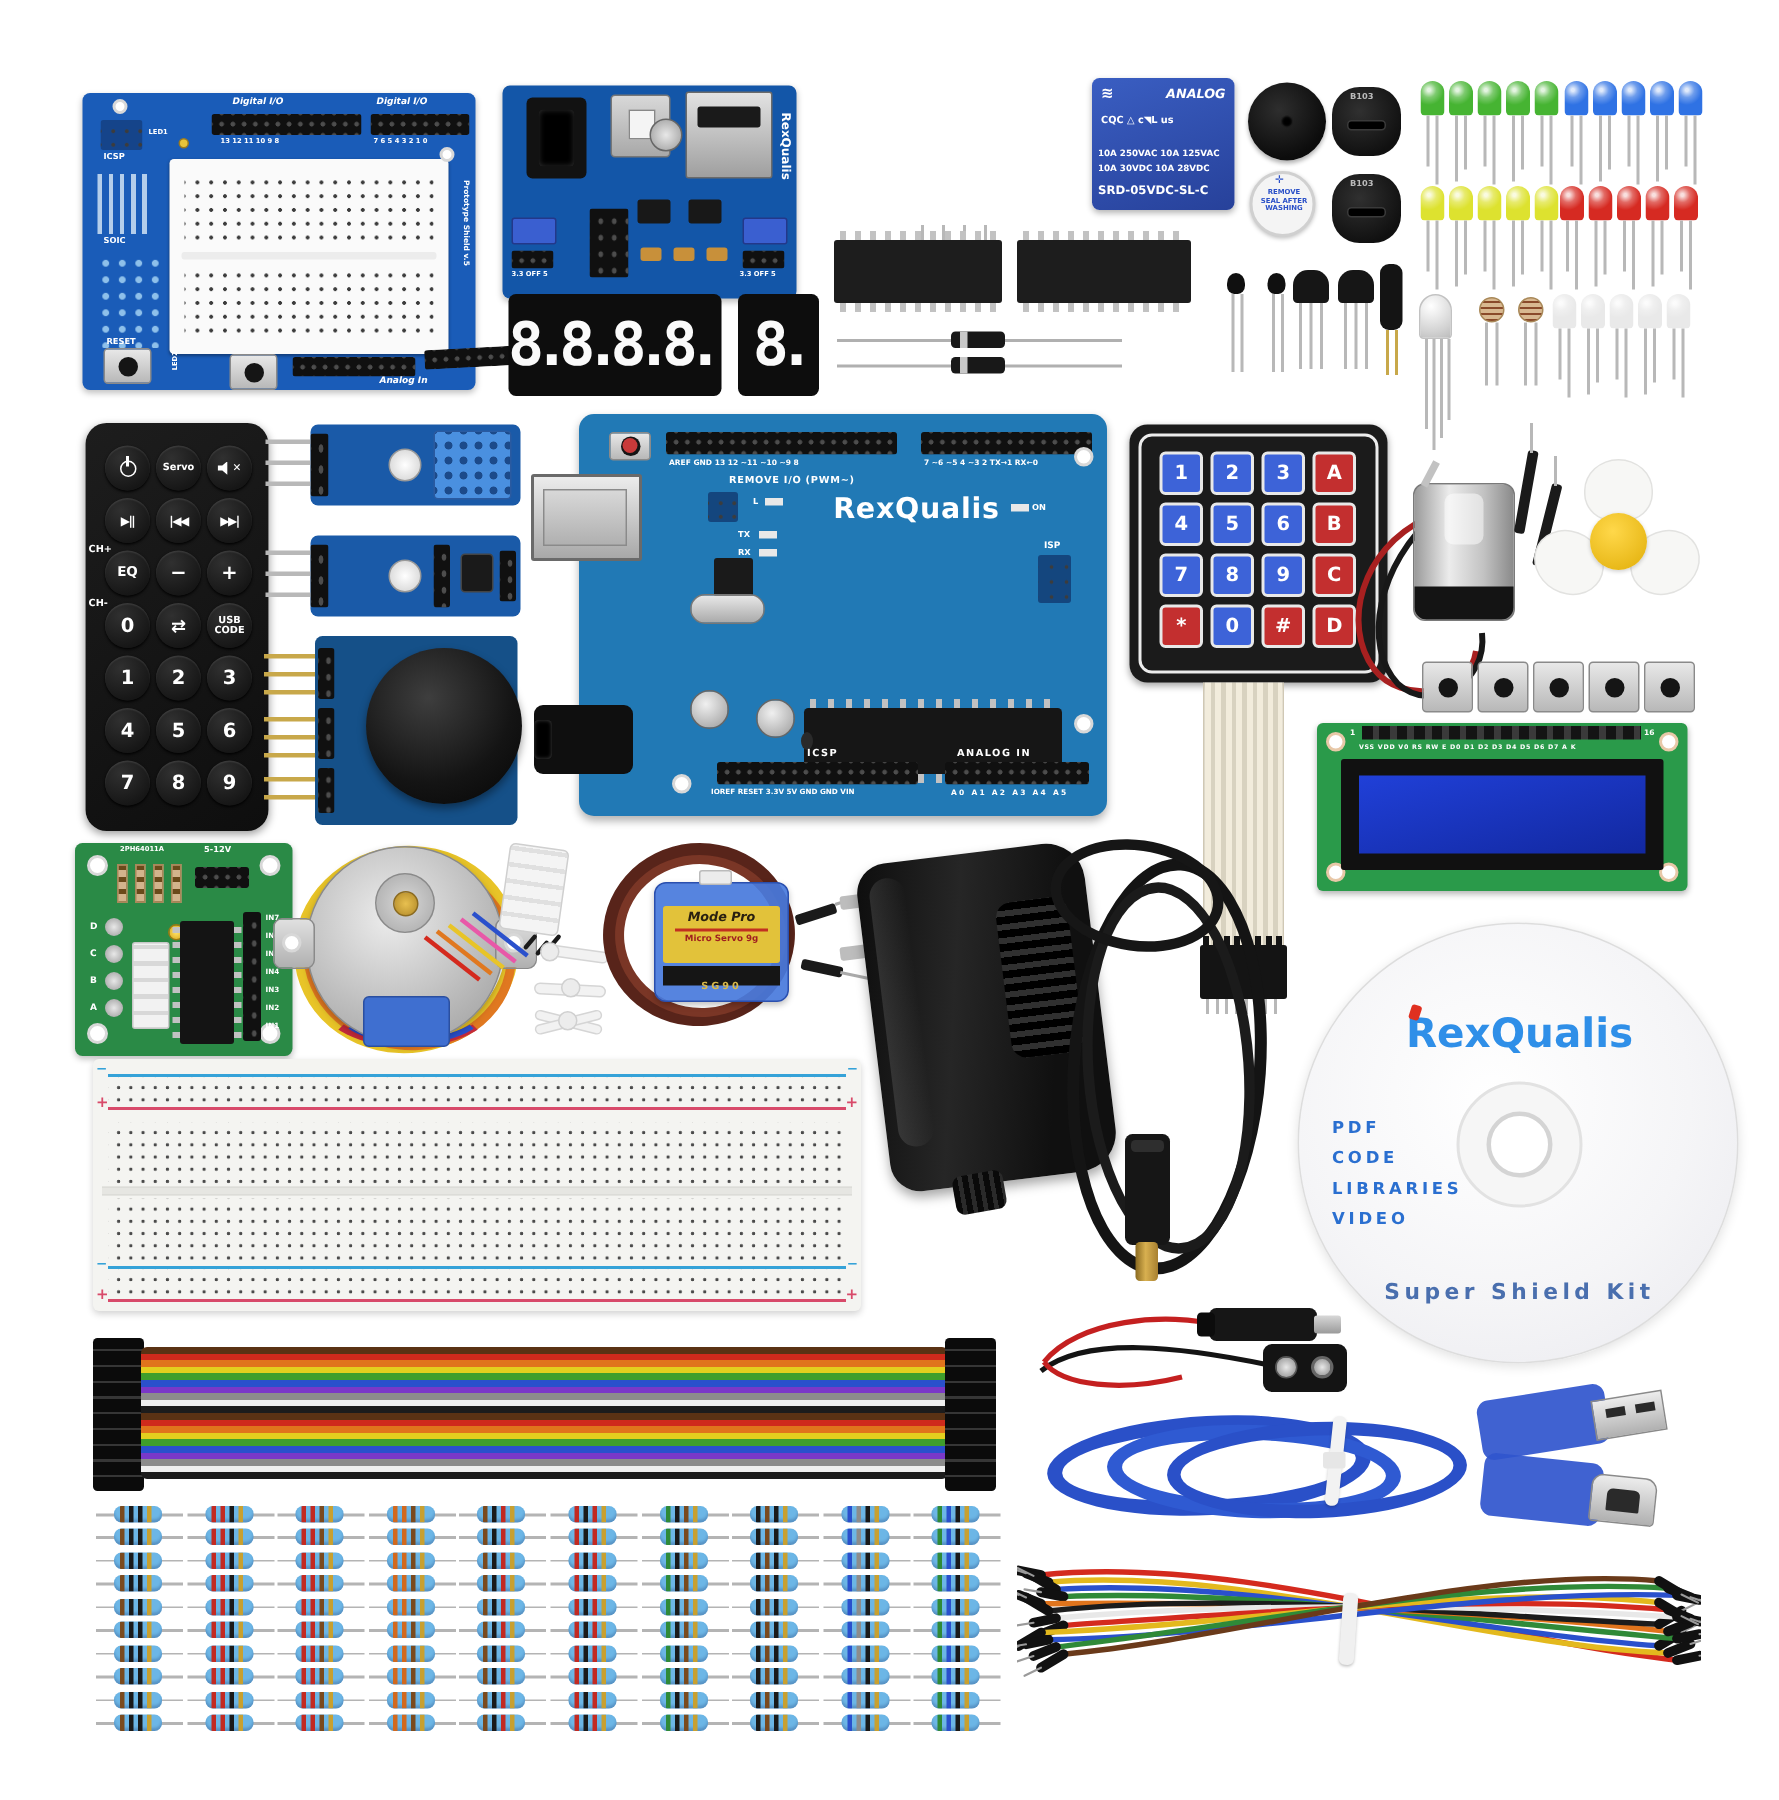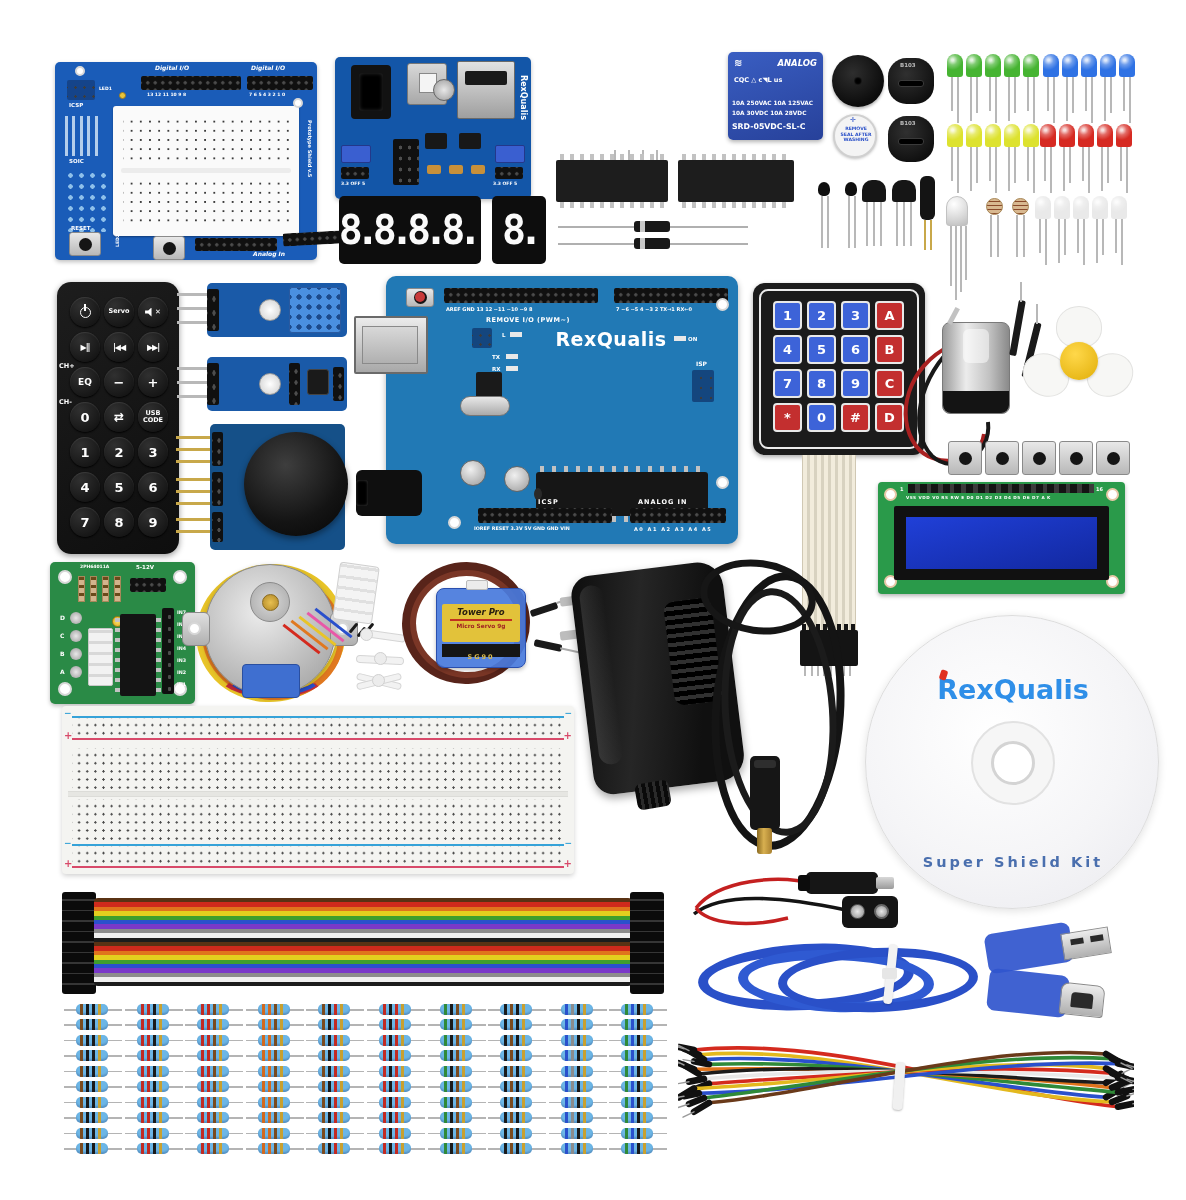--- a/index.html
+++ b/index.html
@@ -430,21 +430,21 @@
   <div class="a" style="left:374px;top:652px;width:13px;height:13px;border-radius:50%;background:#ececec;border:1px solid #d0d0d0;"></div>
   <div class="horn" style="left:356px;top:678px;width:46px;height:7px;transform:rotate(14deg);"></div>
   <div class="horn" style="left:356px;top:678px;width:46px;height:7px;transform:rotate(-14deg);"></div>
   <div class="a" style="left:372px;top:674px;width:13px;height:13px;border-radius:50%;background:#ececec;border:1px solid #d0d0d0;"></div>
 
   <div class="coil" style="left:402px;top:562px;width:128px;height:122px;border-width:10px;border-color:#58241a;transform:rotate(-5deg);"></div>
   <div class="coil" style="left:410px;top:570px;width:114px;height:108px;border-width:6px;border-color:#7a3626;transform:rotate(6deg);"></div>
   <div class="a" style="left:436px;top:588px;width:90px;height:80px;background:rgba(72,122,220,.92);border:1px solid #2a4fae;border-radius:8px;box-shadow:0 2px 4px rgba(0,0,0,.25);"></div>
   <div class="a" style="left:466px;top:580px;width:22px;height:10px;background:#ececec;border-radius:2px;border:1px solid #bbb;"></div>
   <div class="a" style="left:442px;top:604px;width:78px;height:38px;background:#e2c23a;border-radius:2px;text-align:center;overflow:hidden;">
-    <div class="t" style="position:static;display:block;color:#2a2010;font-size:8.5px;font-style:italic;margin-top:3px;">Tower Pro</div>
+    <div class="t" style="position:static;display:block;color:#2a2010;font-size:8.5px;font-style:italic;margin-top:3px;">Mode Pro</div>
     <div style="height:1.5px;background:#c23020;margin:2px 8px;"></div>
     <div class="t" style="position:static;display:block;color:#a02020;font-size:5.8px;">Micro Servo 9g</div>
   </div>
   <div class="a" style="left:442px;top:644px;width:78px;height:13px;background:#151515;text-align:center;">
     <span class="t" style="position:static;color:#d8b84a;font-size:6.5px;letter-spacing:2px;">SG90</span>
   </div>
   <div class="screwpin" style="left:530px;top:606px;width:28px;height:7px;transform:rotate(-18deg);"></div>
   <div class="a" style="left:556px;top:598px;width:26px;height:1.5px;background:#aaa;transform:rotate(-18deg);"></div>
   <div class="screwpin" style="left:534px;top:642px;width:28px;height:7px;transform:rotate(12deg);"></div>
   <div class="a" style="left:560px;top:650px;width:26px;height:1.5px;background:#aaa;transform:rotate(12deg);"></div>
@@ -460,20 +460,26 @@
   <div class="coil" style="left:722px;top:588px;width:114px;height:248px;border-width:7px;border-color:#1b1b1b;transform:rotate(-4deg);"></div>
   <div class="coil" style="left:700px;top:560px;width:116px;height:74px;border-width:7px;border-color:#161616;transform:rotate(8deg);"></div>
   <div class="a" style="left:750px;top:756px;width:30px;height:74px;background:#161616;border-radius:5px;">
     <div class="a" style="left:4px;top:4px;width:22px;height:8px;background:#2e2e2e;border-radius:3px;"></div>
   </div>
   <div class="a" style="left:757px;top:828px;width:15px;height:26px;background:linear-gradient(90deg,#8a6a20,#d8b050 45%,#a88030);border-radius:3px;"></div>
 
   <div class="a" style="left:865px;top:615px;width:294px;height:294px;border-radius:50%;background:radial-gradient(circle at 44% 40%,#ffffff,#f5f5f7 55%,#e9e9ee 100%);border:1px solid #ddd;box-shadow:0 2px 8px rgba(0,0,0,.12);">
     <span class="t" style="left:62px;top:58px;width:170px;text-align:center;font-size:27px;color:#2f8fe8;position:absolute;">RexQualis</span>
     <div class="a" style="left:74px;top:54px;width:7px;height:10px;background:#e03020;border-radius:2px;transform:rotate(18deg);"></div>
+    <div class="a" style="left:22px;top:126px;color:#2a6fd0;font-weight:bold;font-size:11px;letter-spacing:2.5px;line-height:1.85;">
+      <div>PDF</div>
+      <div>CODE</div>
+      <div>LIBRARIES</div>
+      <div>VIDEO</div>
+    </div>
     <div class="a" style="left:105px;top:105px;width:84px;height:84px;border-radius:50%;background:#f6f6f6;border:2px solid #e2e2e2;"></div>
     <div class="a" style="left:125px;top:125px;width:44px;height:44px;border-radius:50%;background:#fff;border:3px solid #d4d4d4;"></div>
     <span class="t" style="left:42px;top:238px;width:210px;text-align:center;font-size:14.5px;color:#4a6fae;letter-spacing:3px;">Super Shield Kit</span>
   </div>
 
   <div class="a" style="left:62px;top:706px;width:512px;height:168px;background:#f4f4f1;border-radius:4px;box-shadow:0 2px 5px rgba(0,0,0,.18);">
     <span class="t" style="left:2px;top:2px;color:#35a2d8;font-size:9px;">−</span>
     <span class="t" style="right:2px;top:2px;color:#35a2d8;font-size:9px;">−</span>
     <div class="a bbdots" style="left:10px;top:10px;width:492px;height:24px;border-top:2px solid #35a2d8;border-bottom:2px solid #d84a6a;"></div>
     <span class="t" style="left:2px;top:24px;color:#d84a6a;font-size:10px;">+</span>

